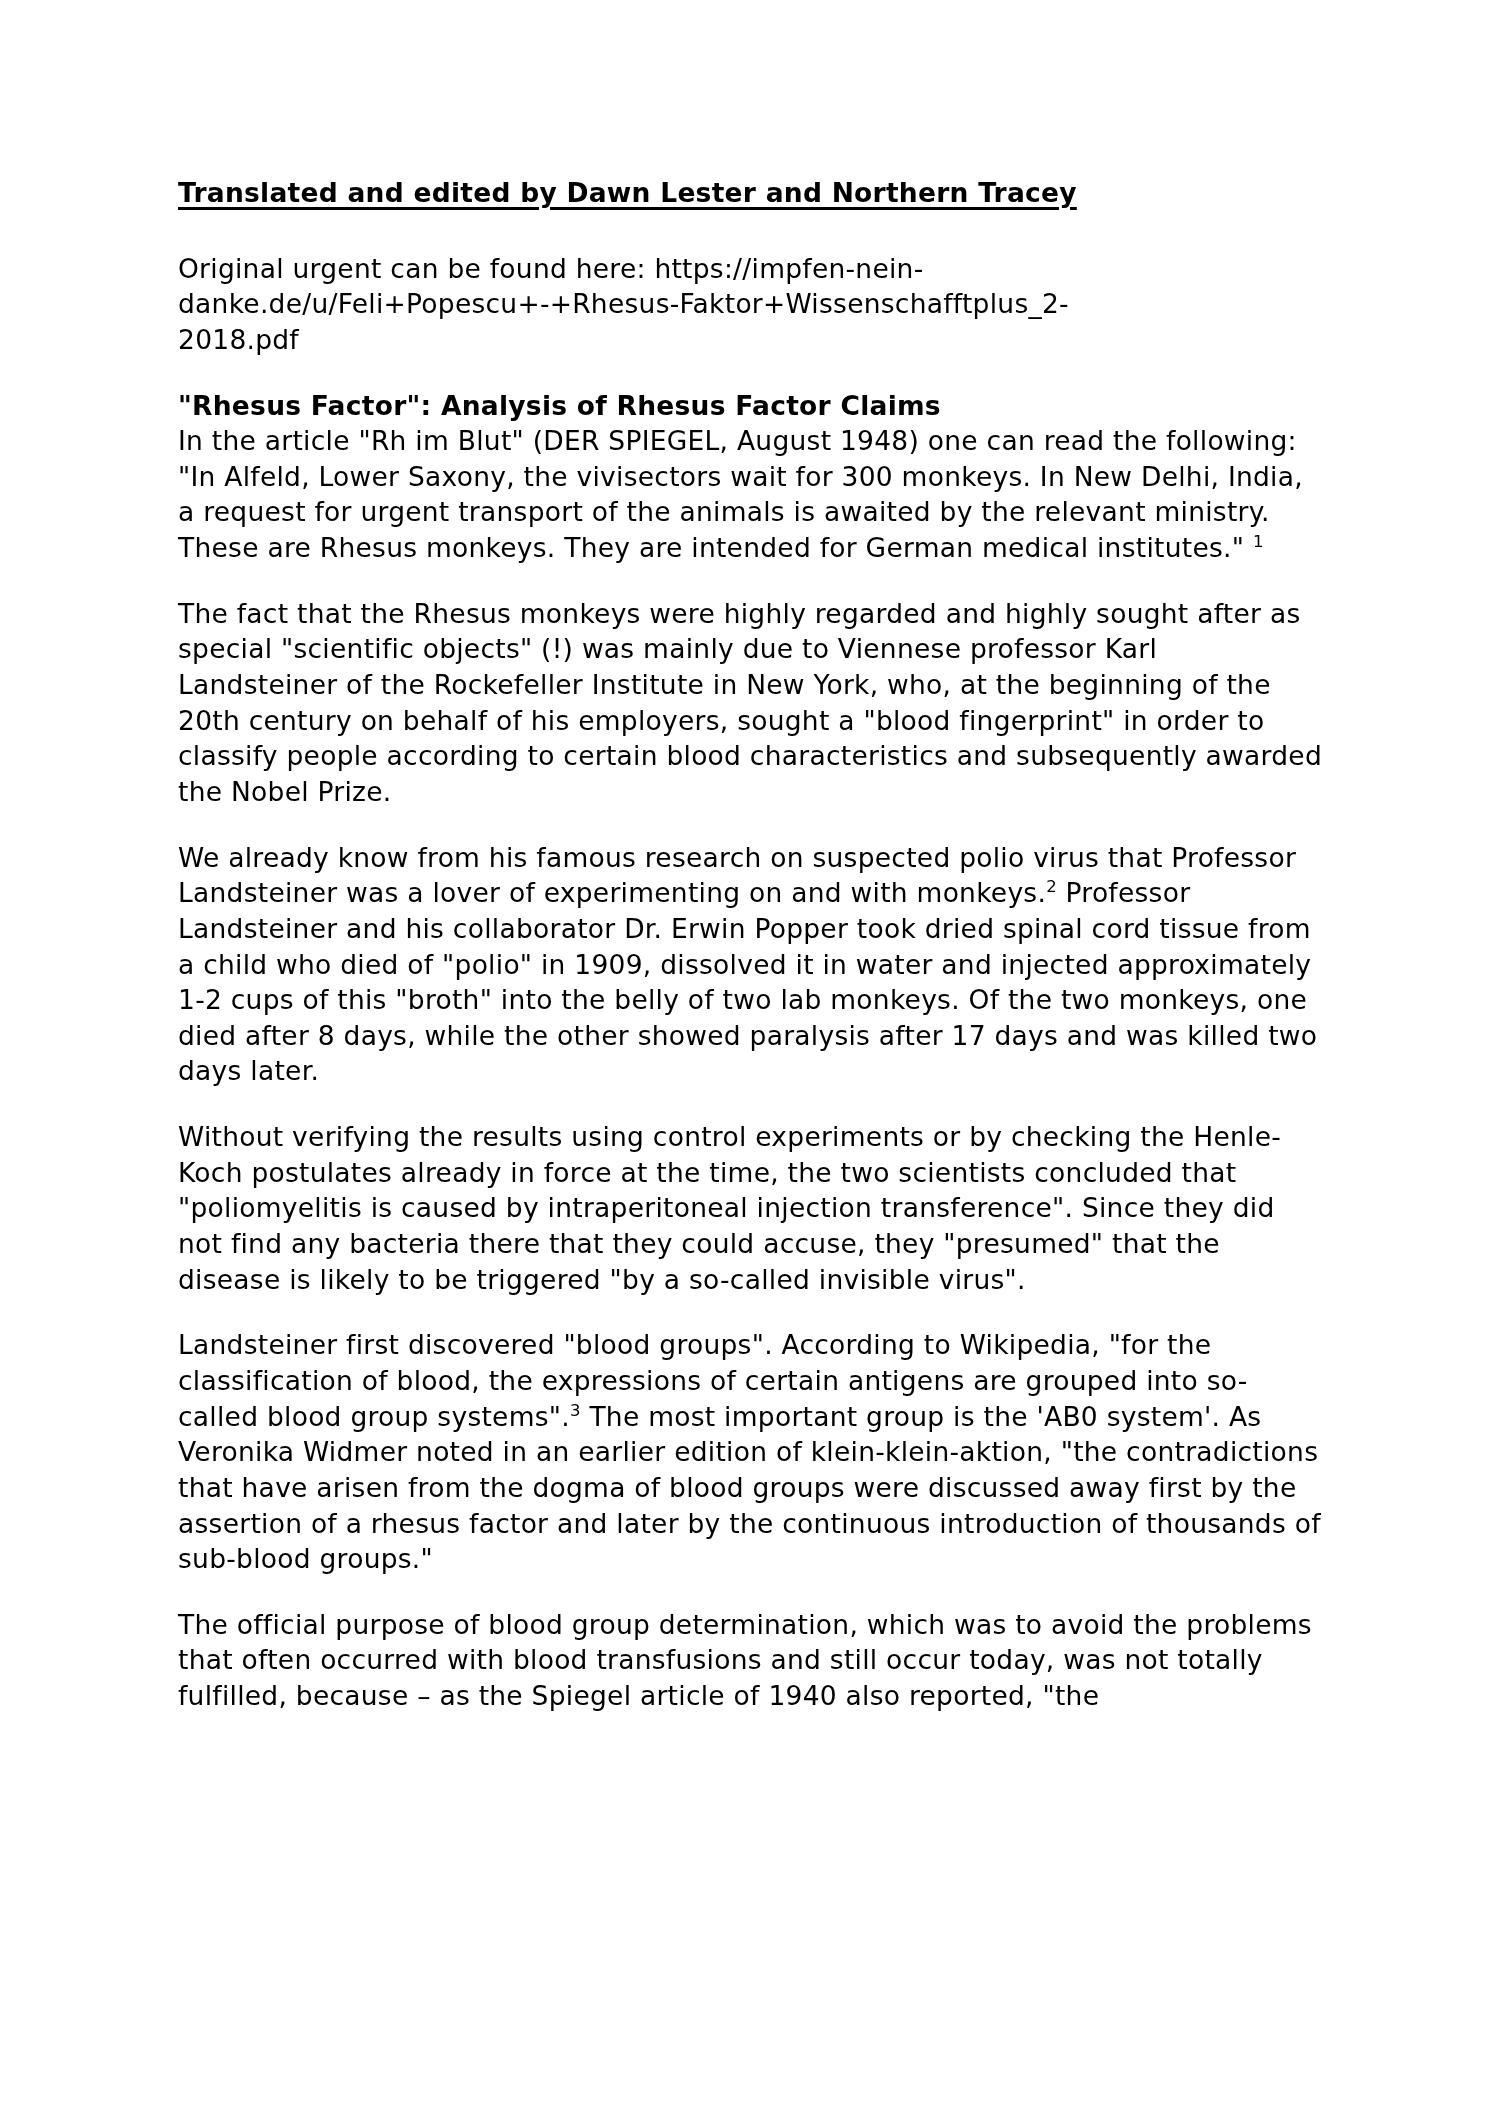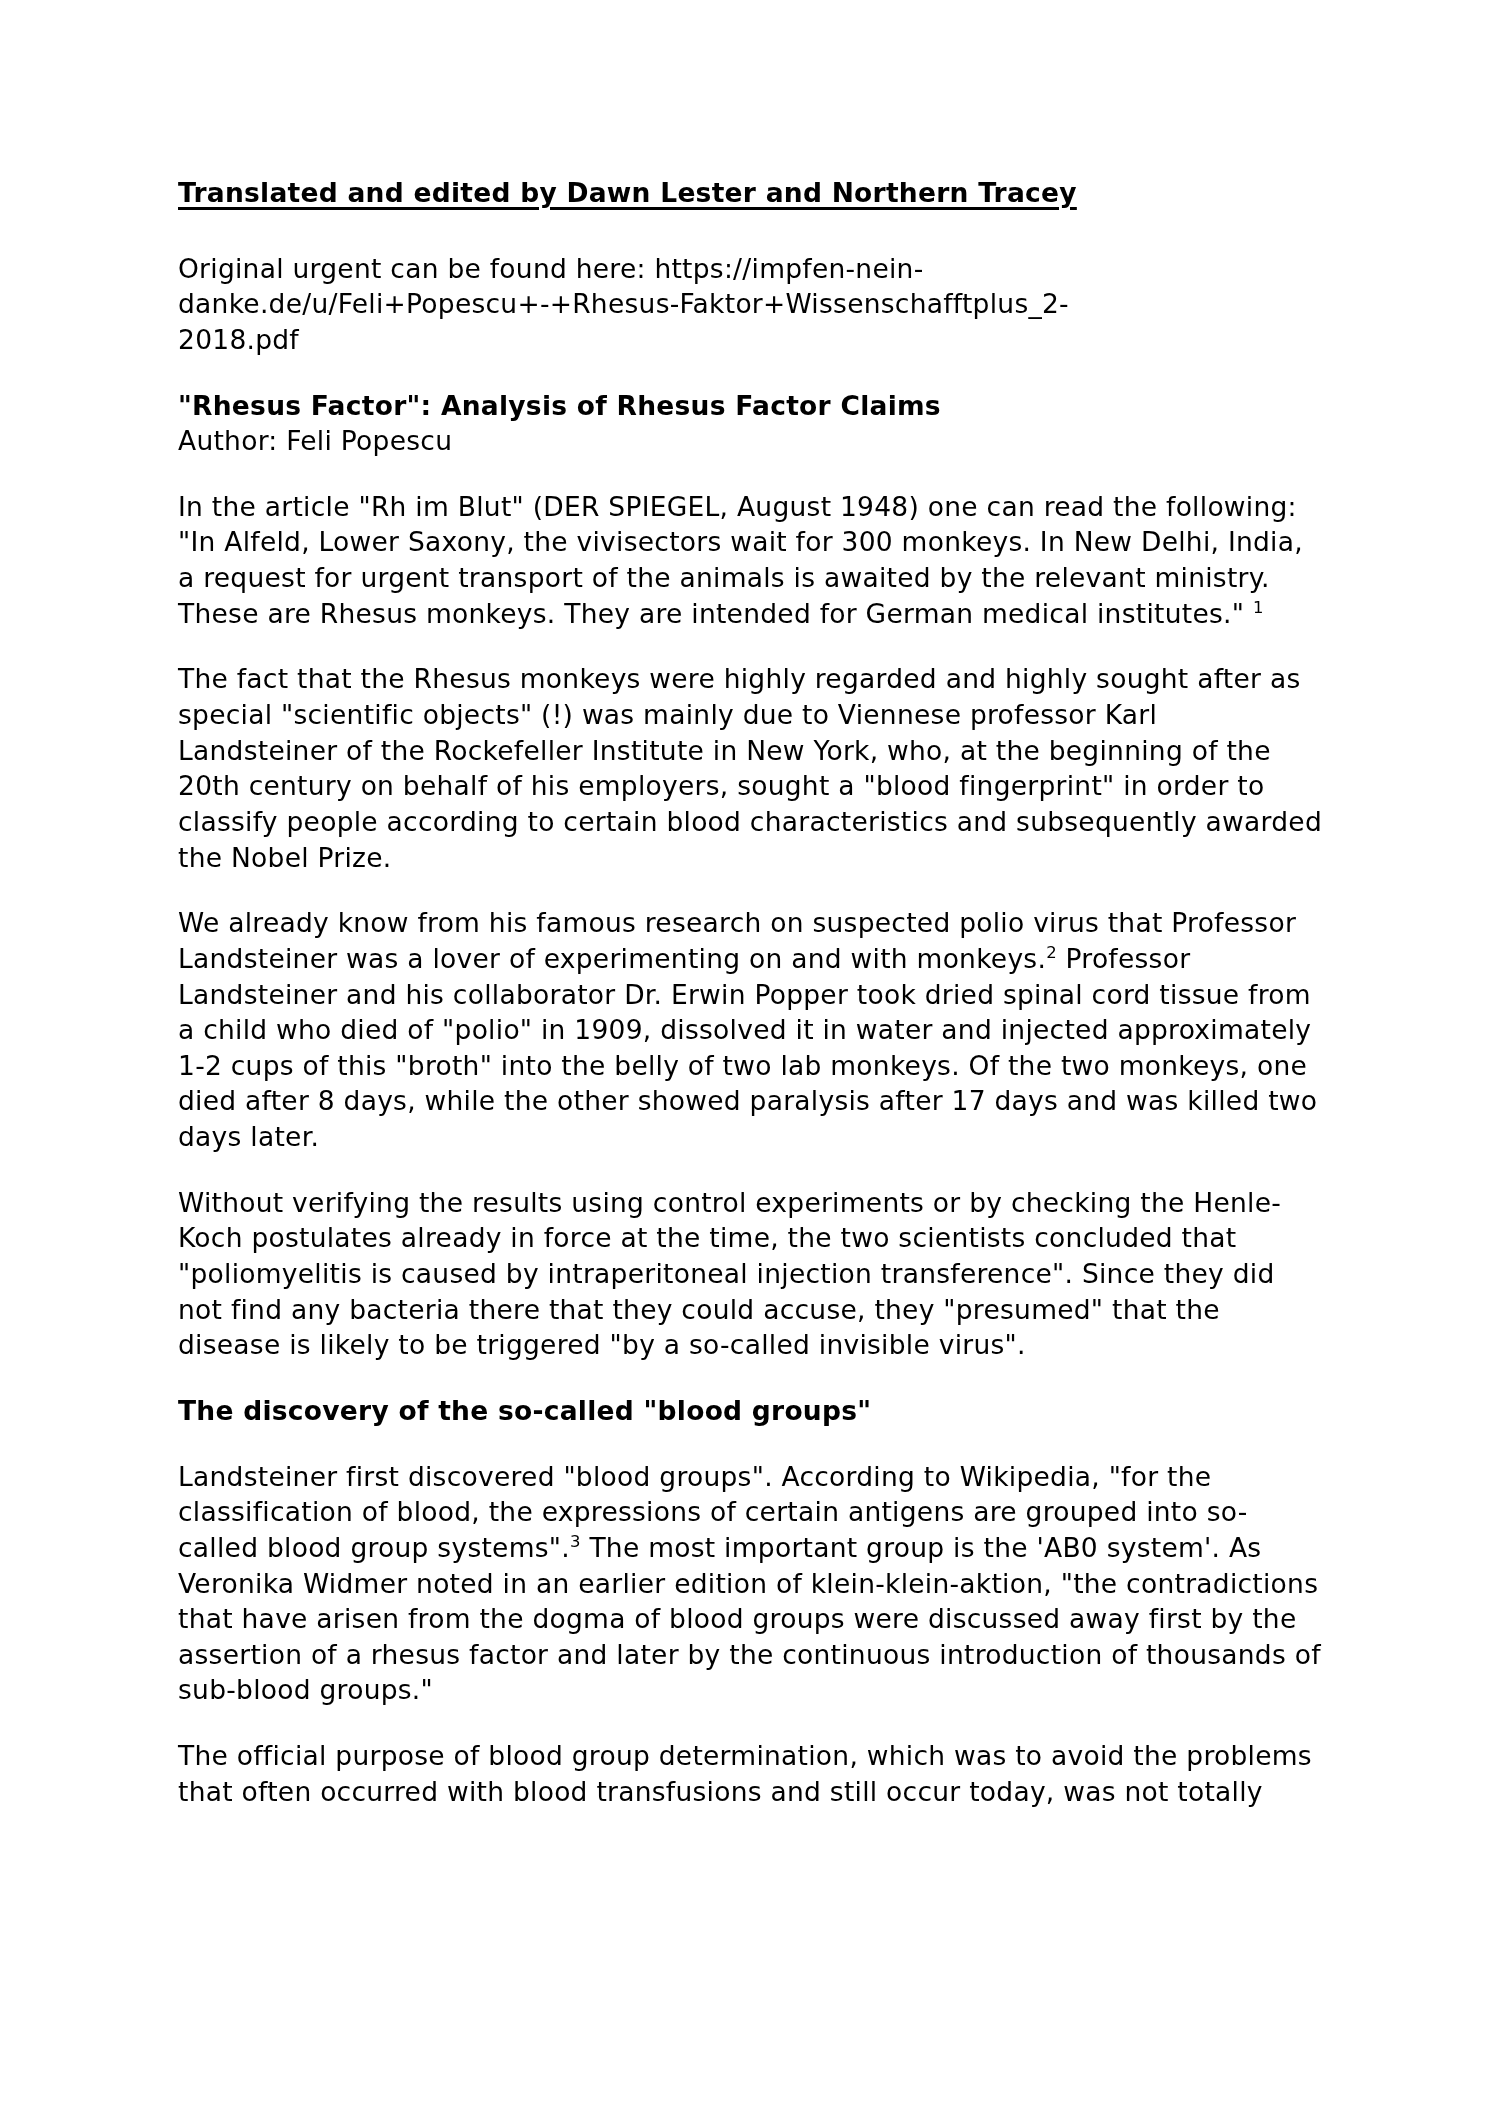--- a/index.html
+++ b/index.html
@@ -75,36 +75,34 @@
   <div class="doc-body">
 
     <div class="heading-underline">Translated and edited by Dawn Lester and Northern Tracey</div>
 
     <div class="para url-block">
       <span>Original urgent can be found here: </span><span>https://impfen-nein-danke.de/u/Feli+Popescu+-+Rhesus-Faktor+Wissenschafftplus_2-2018.pdf</span>
     </div>
 
     <div class="heading-bold">"Rhesus Factor": Analysis of Rhesus Factor Claims</div>
 
-    <div class="para author-line">Author: Feli Popescu</div>
 
     <div class="para">
       <span>In the article "Rh im Blut" (DER SPIEGEL, August 1948) one can read the following: "In Alfeld, Lower Saxony, the vivisectors wait for 300 monkeys. In New Delhi, India, a request for urgent transport of the animals is awaited by the relevant ministry. These are Rhesus monkeys. They are intended for German medical institutes." </span><sup>1</sup>
     </div>
 
     <div class="para">The fact that the Rhesus monkeys were highly regarded and highly sought after as special "scientific objects" (!) was mainly due to Viennese professor Karl Landsteiner of the Rockefeller Institute in New York, who, at the beginning of the 20th century on behalf of his employers, sought a "blood fingerprint" in order to classify people according to certain blood characteristics and subsequently awarded the Nobel Prize.</div>
 
     <div class="para">
       <span>We already know from his famous research on suspected polio virus that Professor Landsteiner was a lover of experimenting on and with monkeys.</span><sup>2</sup><span> Professor Landsteiner and his collaborator Dr. Erwin Popper took dried spinal cord tissue from a child who died of "polio" in 1909, dissolved it in water and injected approximately 1-2 cups of this "broth" into the belly of two lab monkeys. Of the two monkeys, one died after 8 days, while the other showed paralysis after 17 days and was killed two days later.</span>
     </div>
 
     <div class="para">Without verifying the results using control experiments or by checking the Henle-Koch postulates already in force at the time, the two scientists concluded that "poliomyelitis is caused by intraperitoneal injection transference". Since they did not find any bacteria there that they could accuse, they "presumed" that the disease is likely to be triggered "by a so-called invisible virus".</div>
 
 
-    <div class="section-heading">The discovery of the so-called "blood groups"</div>
 
     <div class="para">
       <span>Landsteiner first discovered "blood groups". According to Wikipedia, "for the classification of blood, the expressions of certain antigens are grouped into so-called blood group systems".</span><sup>3</sup><span> The most important group is the 'AB0 system'. As Veronika Widmer noted in an earlier edition of klein-klein-aktion, "</span><span class="ital">the contradictions that have arisen from the dogma of blood groups were discussed away first by the assertion of a rhesus factor and later by the continuous introduction of thousands of sub-blood groups</span><span>."</span>
     </div>
 
     <div class="para tight">
       <span>The official purpose of blood group determination, which was to avoid the problems that often occurred with blood transfusions and still occur today, was not totally fulfilled, because – as the Spiegel article of 1940 also reported, "</span><span class="ital">the</span>
     </div>
 
   </div>

